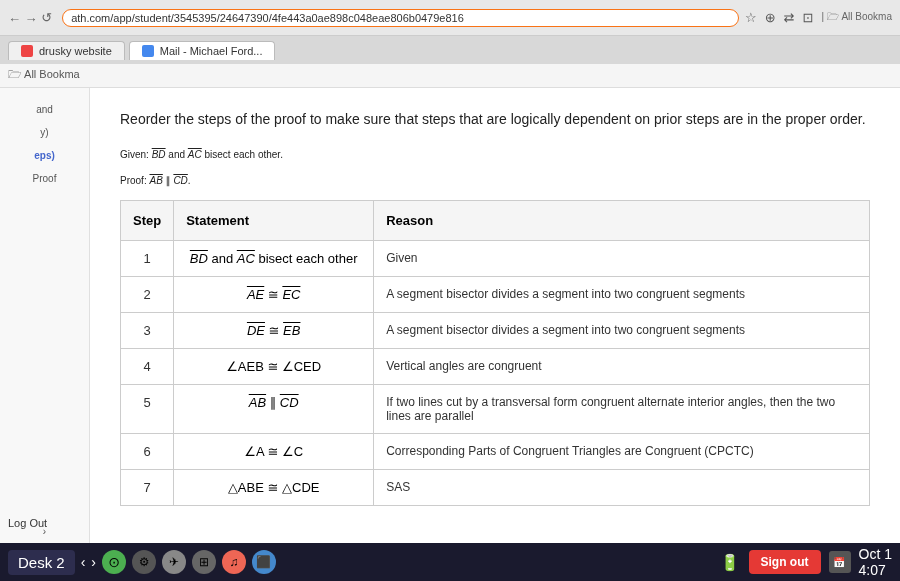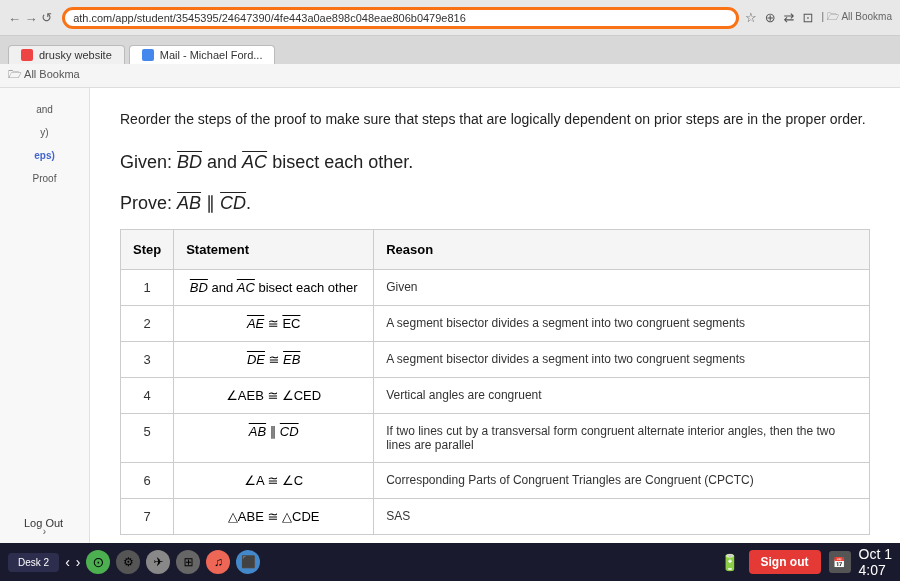--- a/index.html
+++ b/index.html
@@ -18,21 +18,21 @@
       height: 36px;
       display: flex;
       align-items: center;
       padding: 0 8px;
       border-bottom: 1px solid #ccc;
       font-size: 11px;
       color: #333;
     }
     .url-bar {
       background: white;
-      border: 3px solid #f97316;
+      border: 1px solid #f97316;
       border-radius: 12px;
       padding: 2px 8px;
       font-size: 11px;
       flex: 1;
       margin: 0 6px;
       white-space: nowrap;
       overflow: hidden;
       text-overflow: ellipsis;
     }
     .browser-icons {
@@ -41,21 +41,21 @@
       align-items: center;
       font-size: 13px;
       color: #555;
     }
 
     
     .tabs-bar {
       background: #d8d8d8;
       height: 28px;
       display: flex;
-      align-items: flex-end;
+      align-items: center;
       padding: 0 8px;
       font-size: 11px;
       gap: 4px;
     }
     .tab {
       background: #f0f0f0;
       border: 1px solid #bbb;
       border-bottom: none;
       border-radius: 4px 4px 0 0;
       padding: 3px 12px;
@@ -126,21 +126,21 @@
     }
 
     .problem-text {
       font-size: 14px;
       color: #222;
       line-height: 1.6;
       margin-bottom: 16px;
     }
 
     .given-prove {
-      font-size: 18px;
+      font-size: 10px;
       color: #222;
       margin-bottom: 8px;
       line-height: 1.8;
     }
 
     .proof-table {
       width: 100%;
       border-collapse: collapse;
       margin-top: 10px;
       font-size: 13px;
@@ -181,21 +181,21 @@
       height: 38px;
       background: #1a1a2e;
       display: flex;
       align-items: center;
       padding: 0 8px;
       gap: 6px;
     }
     .taskbar-desk {
       background: #2d2d4e;
       color: white;
-      font-size: 10px;
+      font-size: 15px;
       padding: 4px 10px;
       border-radius: 4px;
       display: flex;
       align-items: center;
       gap: 4px;
     }
     .taskbar-icon {
       width: 24px;
       height: 24px;
       border-radius: 50%;
@@ -271,52 +271,52 @@
 <div class="main-content">
 
   <div class="sidebar">
     <div class="sidebar-item">and</div>
     <div class="sidebar-item">y)</div>
     <div class="sidebar-item" style="color:#4466cc;font-weight:bold;">eps)</div>
     <div class="sidebar-item">Proof</div>
     <div class="sidebar-item" style="margin-top:auto;">
       <span>›</span>
     </div>
-    <div class="sidebar-item" style="color:#333;font-size:11px;position:absolute;bottom:46px;left:16px;">Log Out</div>
+    <div class="sidebar-item" style="color:#333;font-size:11px;position:absolute;bottom:46px;left:0;">Log Out</div>
   </div>
 
   <div class="content-area">
     <p class="problem-text">Reorder the steps of the proof to make sure that steps that are logically dependent on prior steps are in the proper order.</p>
 
     <div class="given-prove">
       <span>Given:</span>
       <span> <span class="overline">BD</span> and <span class="overline">AC</span> bisect each other.</span>
     </div>
     <div class="given-prove">
-      <span>Prove:</span>
+      <span>Proof:</span>
       <span> <span class="overline">AB</span> ∥ <span class="overline">CD</span>.</span>
     </div>
 
     <table class="proof-table">
       <thead>
         <tr>
           <th>Step</th>
           <th>Statement</th>
           <th>Reason</th>
         </tr>
       </thead>
       <tbody id="proof-tbody">
       <tr>
             <td>1</td>
             <td><span style="text-decoration:overline;font-style:italic;">BD</span> and <span style="text-decoration:overline;font-style:italic;">AC</span> bisect each other</td>
             <td>Given</td>
           </tr>
           <tr>
             <td>2</td>
-            <td><span style="text-decoration:overline;font-style:italic;">AE</span> ≅ <span style="text-decoration:overline;text-align:center;">EC</span></td>
+            <td><span style="text-decoration:overline;font-style:italic;">AE</span> ≅ <span style="text-decoration:overline;font-style:italic;text-align:center;">EC</span></td>
             <td>A segment bisector divides a segment into two congruent segments</td>
           </tr>
           <tr>
             <td>3</td>
             <td><span style="text-decoration:overline;font-style:italic;">DE</span> ≅ <span style="text-decoration:overline;font-style:italic;">EB</span></td>
             <td>A segment bisector divides a segment into two congruent segments</td>
           </tr>
           <tr>
             <td>4</td>
             <td>∠AEB ≅ ∠CED</td>

